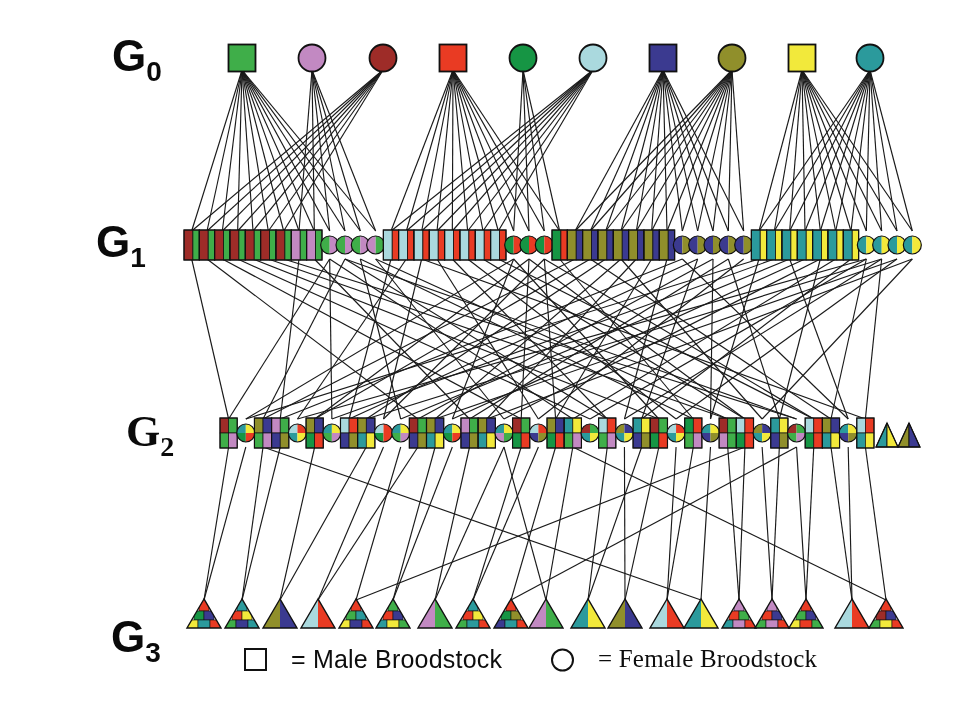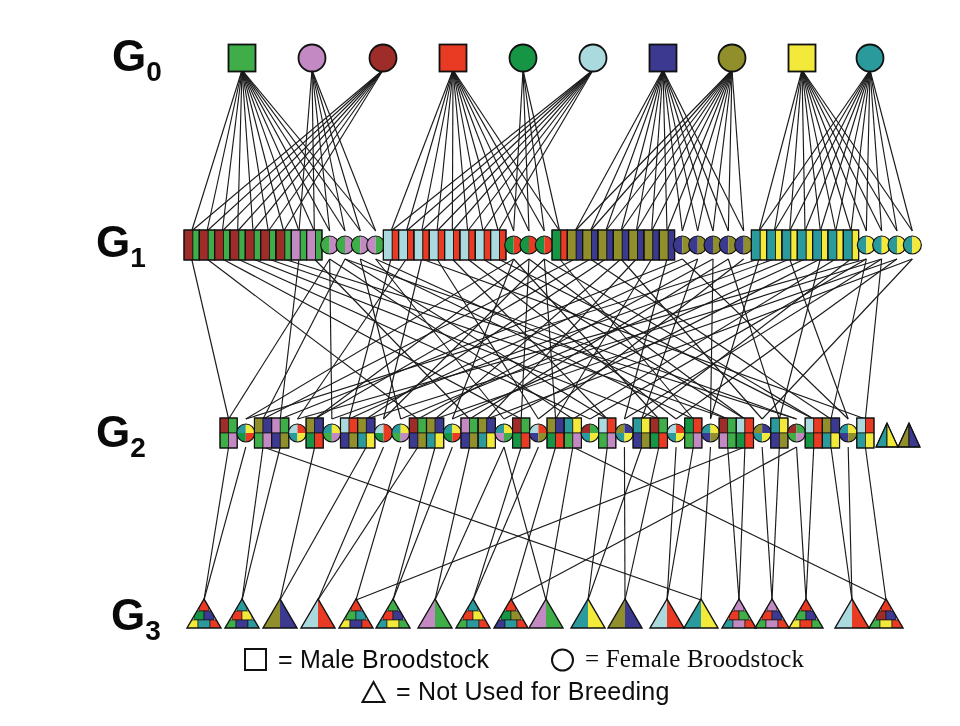--- a/index.html
+++ b/index.html
@@ -1,21 +1,21 @@
 <!DOCTYPE html>
 <html><head>
 <meta charset="utf-8">
 <style>
   html,body{margin:0;padding:0;background:#ffffff;}
   .stage{position:relative;width:960px;height:726px;background:#ffffff;overflow:hidden;
          font-family:"Liberation Sans", sans-serif;margin-left:12px;}
   svg{position:absolute;left:0;top:0;}
   .gen-label{position:absolute;font-weight:bold;font-size:44px;color:#0a0a0a;line-height:1;}
   .gen-label sub{font-size:28px;font-weight:bold;vertical-align:-10px;line-height:1;}
-  .legend-row{position:absolute;display:flex;align-items:center;gap:9px;
+  .legend-row{position:absolute;display:flex;align-items:center;gap:22px;
               font-size:25px;color:#0d0d0d;letter-spacing:.2px;white-space:nowrap;}
   .legend-row svg{position:static;flex:0 0 auto;}
 </style>
 </head>
 <body>
 
 <div class="stage">
 
   <svg id="diagram" width="960" height="726" viewBox="0 0 960 726">
       <g stroke="#1a1a1a" stroke-width="1.15" fill="none">
@@ -968,34 +968,28 @@
           <polygon points="794,599 777,628 811,628"></polygon>
         </clipPath>
         <clipPath id="g3clip18">
           <polygon points="874,599 857,628 891,628"></polygon>
         </clipPath>
       </defs>
     </svg>
 
   <div class="gen-label" style="left:100px;top:34px;"><span>G</span><sub>0</sub></div>
   <div class="gen-label" style="left:84px;top:220px;"><span>G</span><sub>1</sub></div>
-  <div class="gen-label" style="left:84px;top:410px;"><span>G</span><sub>2</sub></div>
-  <div class="gen-label" style="left:99px;top:593px;"><span>G</span><sub>3</sub></div>
+  <div class="gen-label" style="left:114px;top:410px;font-family:Liberation Serif, serif;"><span>G</span><sub>2</sub></div>
+  <div class="gen-label" style="left:99px;top:615px;"><span>G</span><sub>3</sub></div>
 
   <div class="legend-row" style="left:230px;top:645px;">
     <svg width="27" height="27">
       <rect x="3" y="3" width="21" height="21" fill="none" stroke="#111" stroke-width="2"></rect>
     </svg>
     <span>= Male Broodstock</span>
   </div>
   <div class="legend-row" style="left:537px;top:645px;font-family:Liberation Serif, serif;">
     <svg width="27" height="27">
       <circle cx="13.5" cy="14" r="10.5" fill="none" stroke="#111" stroke-width="2"></circle>
     </svg>
     <span>= Female Broodstock</span>
   </div>
-  <div class="legend-row" style="left:348px;top:677px;">
-    <svg width="27" height="27">
-      <polygon points="13.5,4 24.5,24 2.5,24" fill="none" stroke="#111" stroke-width="2" stroke-linejoin="miter"></polygon>
-    </svg>
-    <span>= Not Used for Breeding</span>
-  </div>
 </div>
 
 </body></html>

